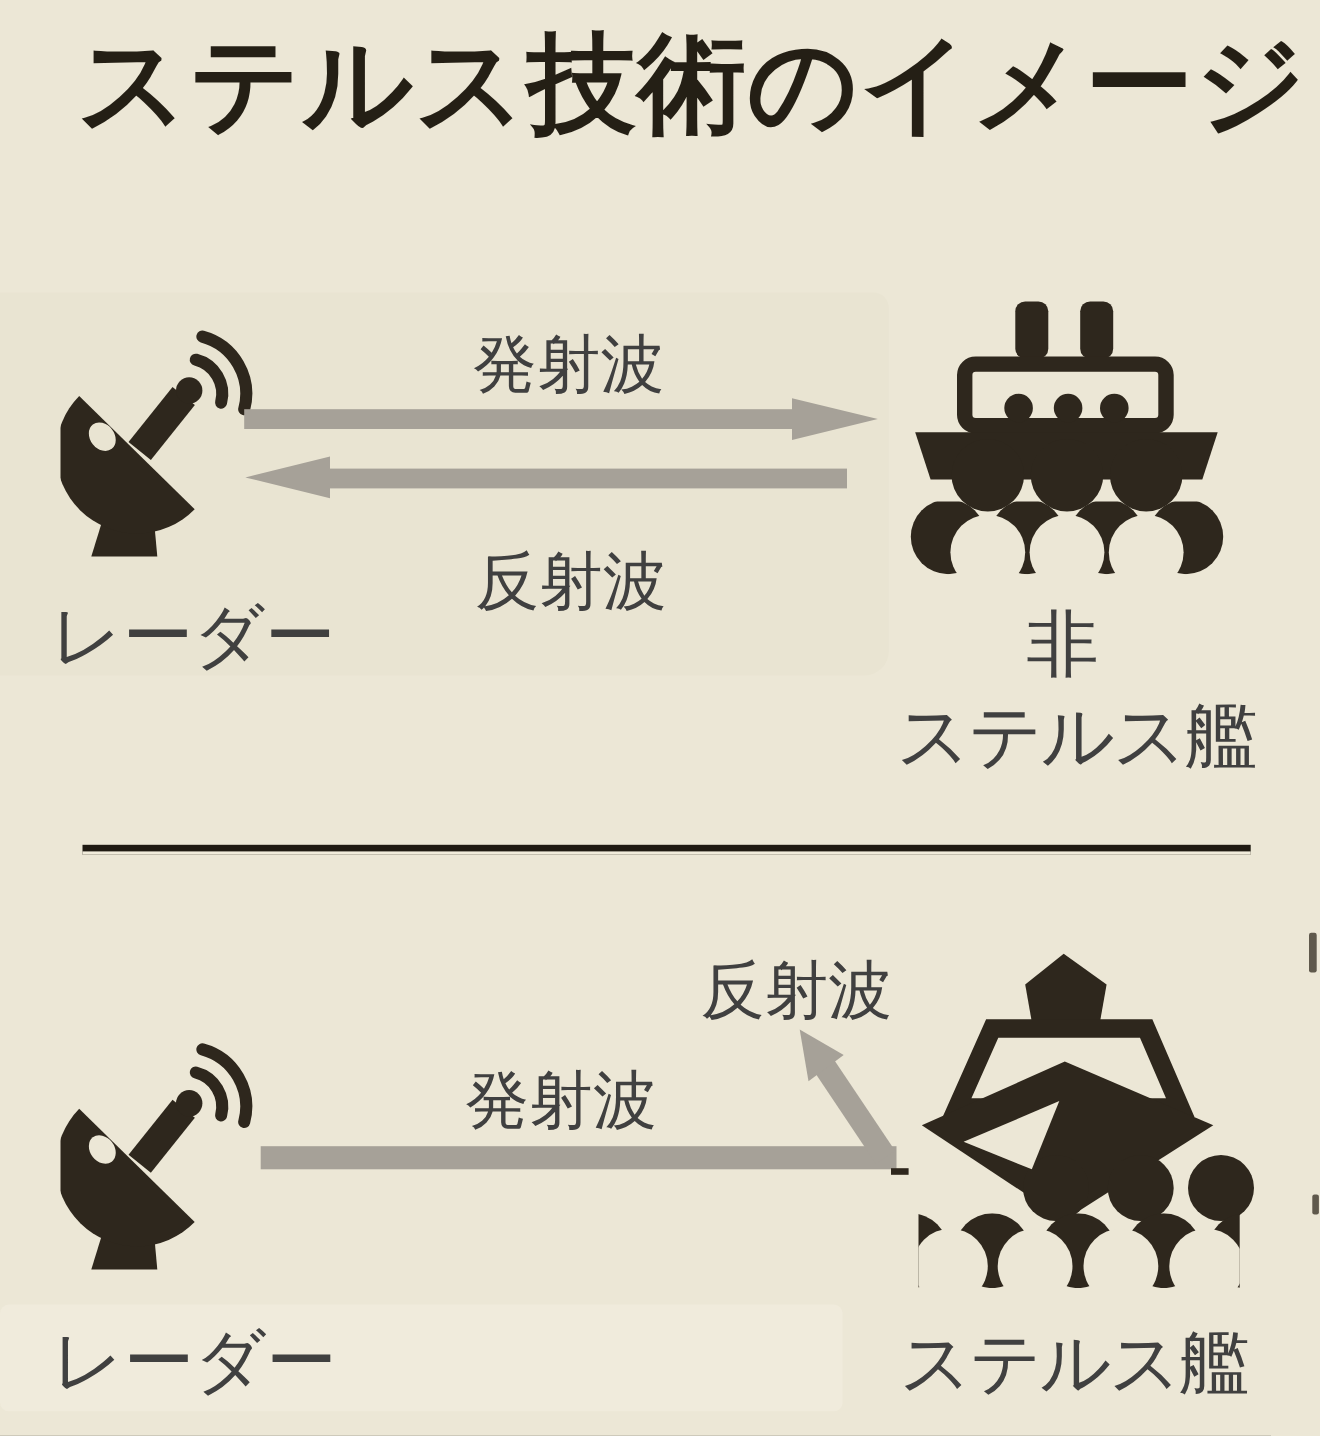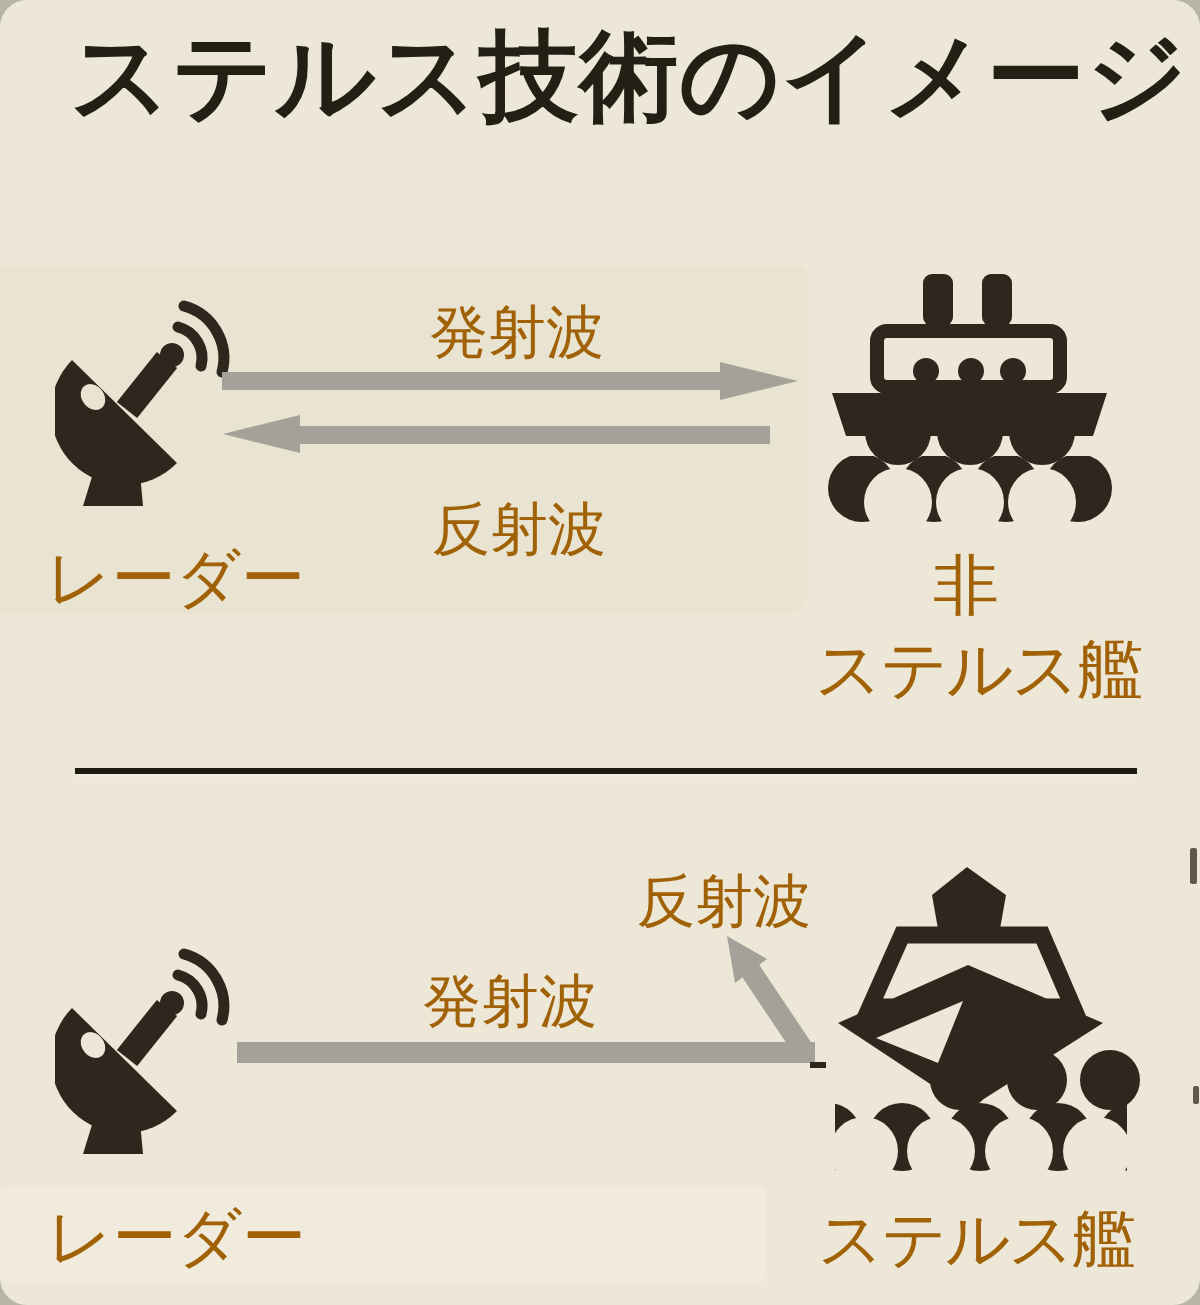--- a/index.html
+++ b/index.html
@@ -1,37 +1,36 @@
 <!DOCTYPE html>
 <html><head>
 <meta charset="utf-8">
 <style>
   html,body{margin:0;padding:0;background:#b8b4a6;}
   .stage{
     position:relative;width:1200px;height:1305px;overflow:hidden;
     background:#ece7d6;
     font-family:"Liberation Sans","DejaVu Sans",sans-serif;
     color:#2a2319;
-    border-radius:27px;
   }
   .abs{position:absolute;}
   .title{
     left:70px;top:22px;width:1100px;
     font-size:99px;font-weight:900;letter-spacing:1px;
     color:#241f15;white-space:nowrap;line-height:1.1;
   }
   .panel-top{
     left:0;top:266px;width:808px;height:348px;
     background:#e9e4d2;border-radius:0 14px 22px 0;
   }
   .panel-bottom-label{
     left:0;top:1186px;width:766px;height:97px;
     background:#f0ebdc;border-radius:8px;
   }
-  .label{line-height:1;white-space:nowrap;color:#a16207;}
+  .label{line-height:1;white-space:nowrap;color:#404040;}
   .fs58{font-size:58px;}
   .fs56{font-size:64px;}
   .fs66{font-size:66px;letter-spacing:-2px;}
   .fs64{font-size:64px;letter-spacing:-2px;}
   .divider{
     left:75px;top:768px;width:1062px;height:6px;
     background:#1f1a12;border-bottom:3px solid #f1ecdb;
   }
   svg{display:block;}
   .ink{fill:#2e271d;}

